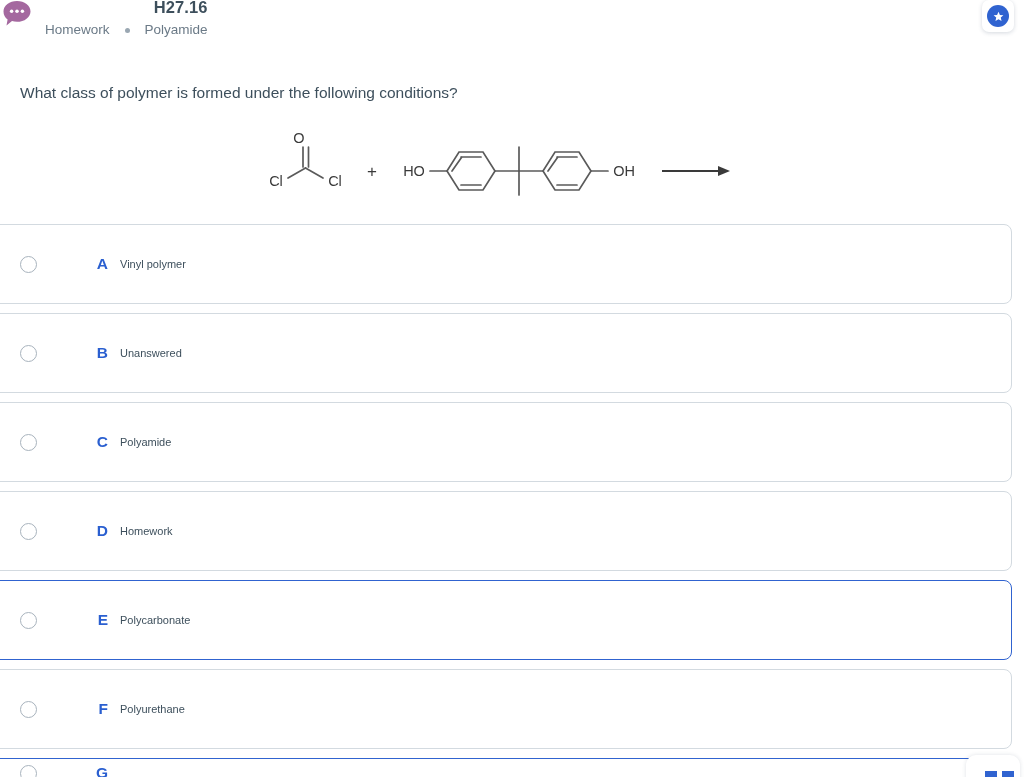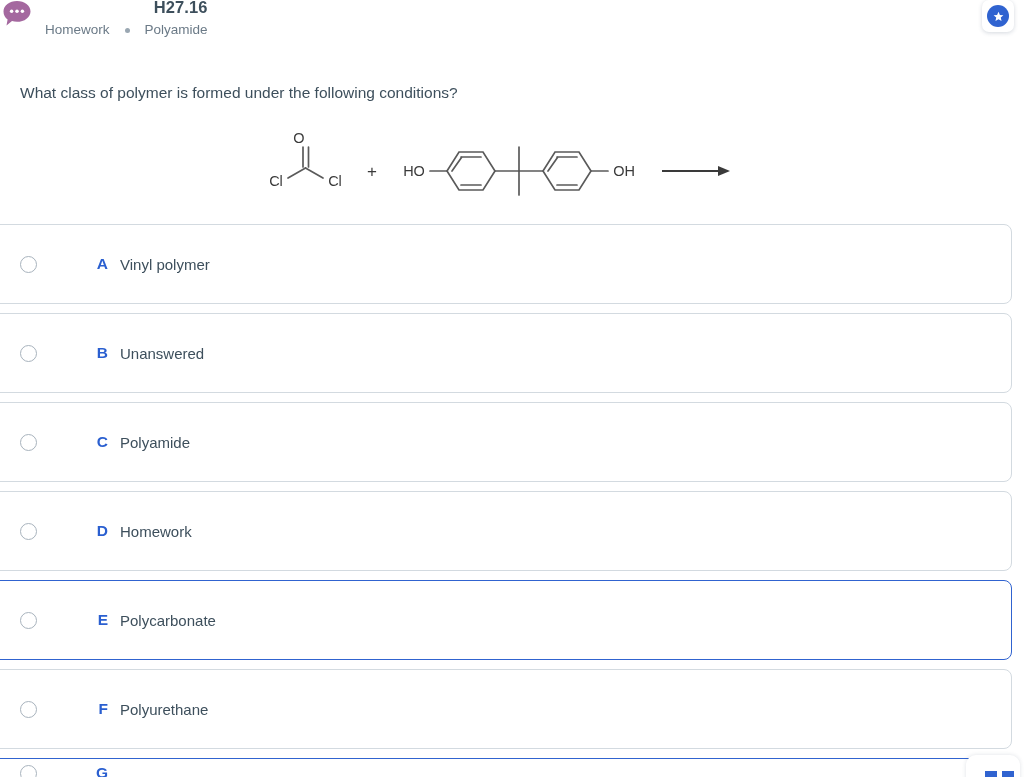--- a/index.html
+++ b/index.html
@@ -111,21 +111,21 @@
   .option-letter {
     width: 30px;
     margin-left: 41px;
     font-size: 15.5px;
     font-weight: bold;
     color: #2a5fd0;
     flex: 0 0 auto;
   }
   .option-label {
     margin-left: 12px;
-    font-size: 15px;
+    font-size: 11px;
     color: #3d4f5c;
   }
   .option-row.partial {
     height: 30px;
     overflow: hidden;
   }
 
   
   .corner-float {
     position: absolute;

